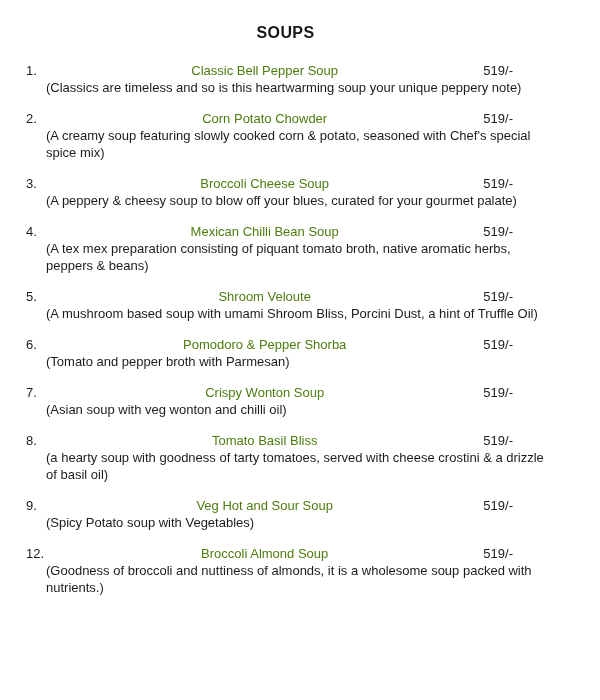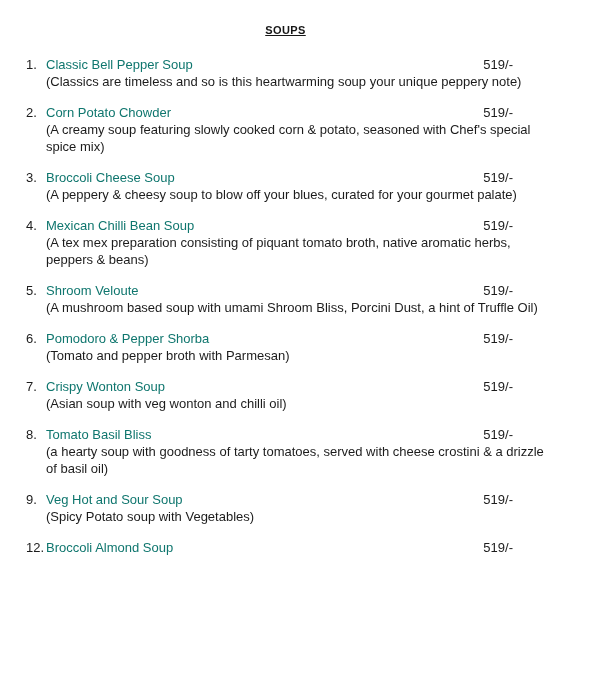--- a/index.html
+++ b/index.html
@@ -17,23 +17,22 @@
     }
     .page {
       box-sizing: border-box;
       width: 600px;
       height: 700px;
       padding: 12px 55px 0 26px;
       background: #ffffff;
     }
     .section-title {
       text-align: center;
-      font-size: 11px;
+      font-size: 16px;
       font-weight: bold;
-      text-decoration: underline;
       letter-spacing: 0.4px;
       margin: 12px 0 20px 0;
       color: #161616;
     }
     ol.items {
       list-style: none;
       margin: 0;
       padding: 0;
     }
     .item {
@@ -50,21 +49,22 @@
     .body-col {
       flex: 1;
       min-width: 0;
     }
     .name-row {
       display: flex;
       align-items: baseline;
     }
     .name {
       flex: 1;
-      color: #0f766e;
+      color: #4d7c0f;
+      text-align: center;
     }
     .price {
       padding-right: 32px;
       white-space: nowrap;
       color: #1c1c1c;
     }
     .desc {
       color: #1c1c1c;
     }
   </style>
@@ -173,16 +173,17 @@
     </div>
   </li>
 
   <li class="item">
     <span class="num">12.</span>
     <div class="body-col">
       <div class="name-row">
         <span class="name">Broccoli Almond Soup</span>
         <span class="price">519/-</span>
       </div>
+      <div class="desc">(Goodness of broccoli and nuttiness of almonds, it is a wholesome soup packed with nutrients.)</div>
     </div>
   </li>
 </ol>
 </div>
 
 </body></html>

